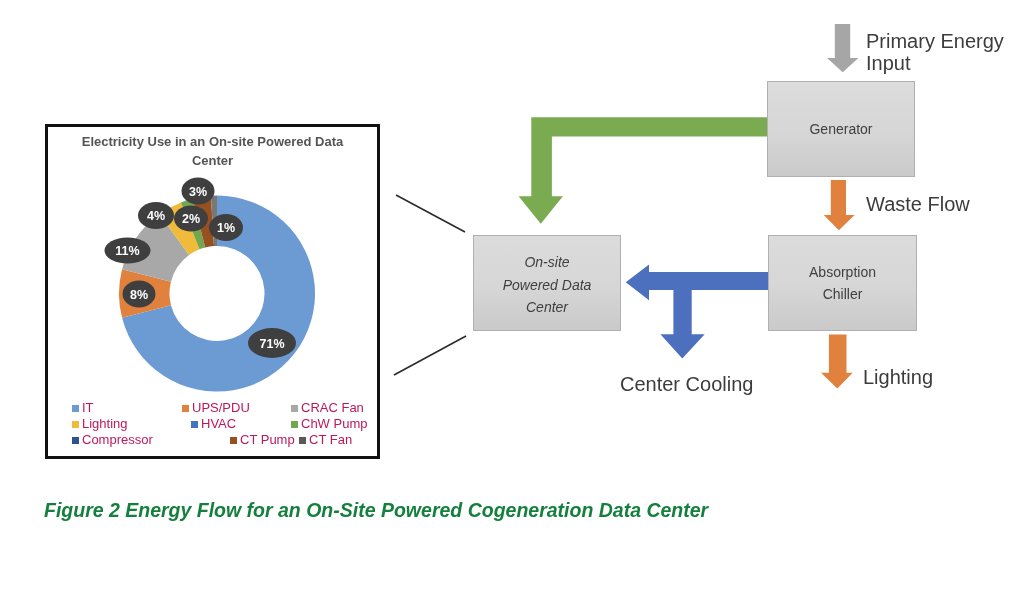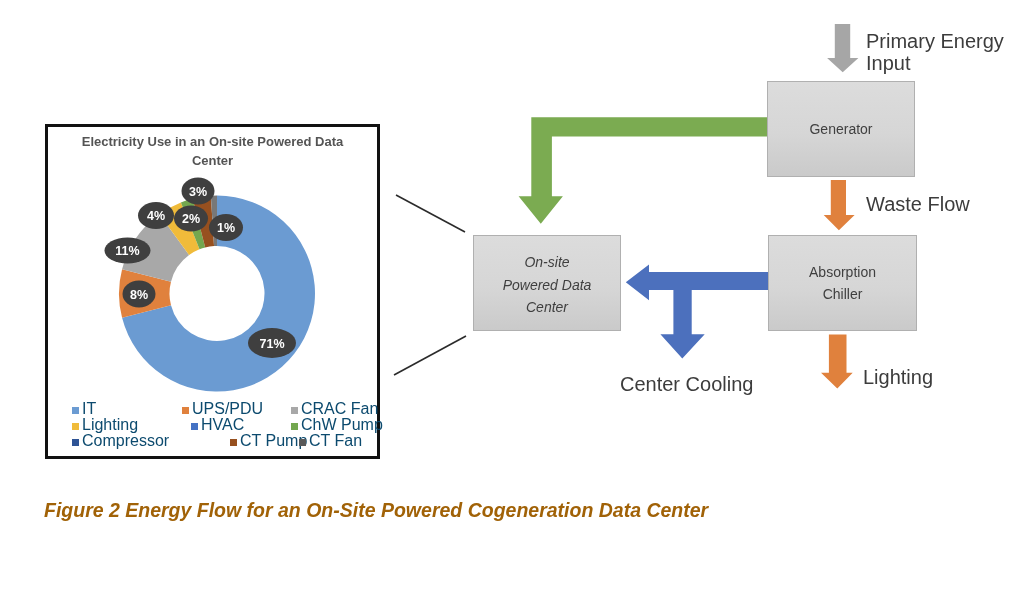--- a/index.html
+++ b/index.html
@@ -5,21 +5,21 @@
   html,body{margin:0;padding:0;}
   body{width:1024px;height:592px;background:#ffffff;position:relative;overflow:hidden;
        font-family:"Liberation Sans", sans-serif;}
   .abs{position:absolute;}
   .gbox{position:absolute;background:linear-gradient(180deg,#dcdcdc 0%,#d6d6d6 55%,#cacaca 100%);
         border:1px solid #b0b0b0;display:flex;align-items:center;justify-content:center;
         text-align:center;color:#3f3f3f;font-size:14px;line-height:22.5px;}
   #chartbox{left:45px;top:124px;width:329px;height:329px;border:3px solid #111;background:#fff;}
   #ctitle{left:48px;top:133px;width:329px;text-align:center;font-weight:bold;
           font-size:13px;line-height:18.5px;color:#545454;}
-  .leg{position:absolute;font-size:16px;color:#0c4a6e;white-space:nowrap;}
+  .leg{position:absolute;font-size:13px;color:#be185d;white-space:nowrap;}
   .leg .sw{display:inline-block;width:7px;height:7px;margin-right:3px;position:relative;top:0px;}
   .lbl{position:absolute;color:#3c3c3c;font-size:20px;line-height:21.5px;white-space:nowrap;}
 </style>
 </head>
 <body>
 
 <div class="abs" id="chartbox"></div>
 <div class="abs" id="ctitle">Electricity Use in an On-site Powered Data<br>Center</div>
 
 <svg class="abs" style="left:0;top:0" width="1024" height="592" viewBox="0 0 1024 592">
@@ -77,13 +77,13 @@
 <div class="leg" style="left:72px;top:400px;"><span class="sw" style="background:#6B9BD2"></span>IT</div>
 <div class="leg" style="left:72px;top:416px;"><span class="sw" style="background:#F0BB3A"></span>Lighting</div>
 <div class="leg" style="left:72px;top:432px;"><span class="sw" style="background:#2E5395"></span>Compressor</div>
 <div class="leg" style="left:182px;top:400px;"><span class="sw" style="background:#E0813D"></span>UPS/PDU</div>
 <div class="leg" style="left:182px;top:416px;margin-left:9px;"><span class="sw" style="background:#4472C4"></span>HVAC</div>
 <div class="leg" style="left:182px;top:432px;padding-left:48px;"><span class="sw" style="background:#97501F"></span>CT Pump</div>
 <div class="leg" style="left:291px;top:400px;"><span class="sw" style="background:#A8A8A8"></span>CRAC Fan</div>
 <div class="leg" style="left:291px;top:416px;"><span class="sw" style="background:#73A74F"></span>ChW Pump</div>
 <div class="leg" style="left:299px;top:432px;"><span class="sw" style="background:#595959"></span>CT Fan</div>
 
-<div class="abs" style="left:44px;top:499px;font-weight:bold;font-style:italic;font-size:19.5px;color:#a16207;">Figure 2 Energy Flow for an On-Site Powered Cogeneration Data Center</div>
+<div class="abs" style="left:44px;top:499px;font-weight:bold;font-style:italic;font-size:19.5px;color:#15803d;">Figure 2 Energy Flow for an On-Site Powered Cogeneration Data Center</div>
 
 </body></html>

